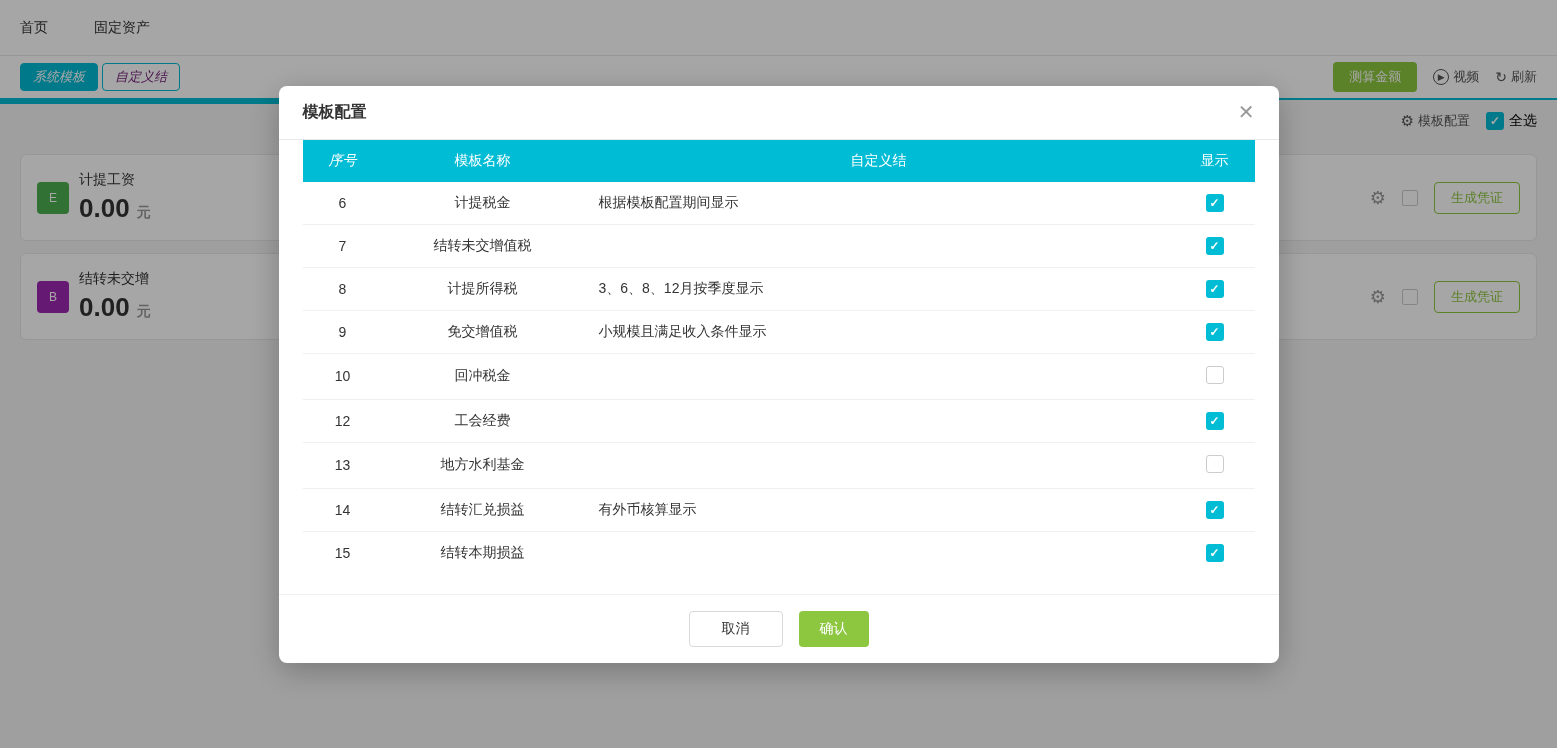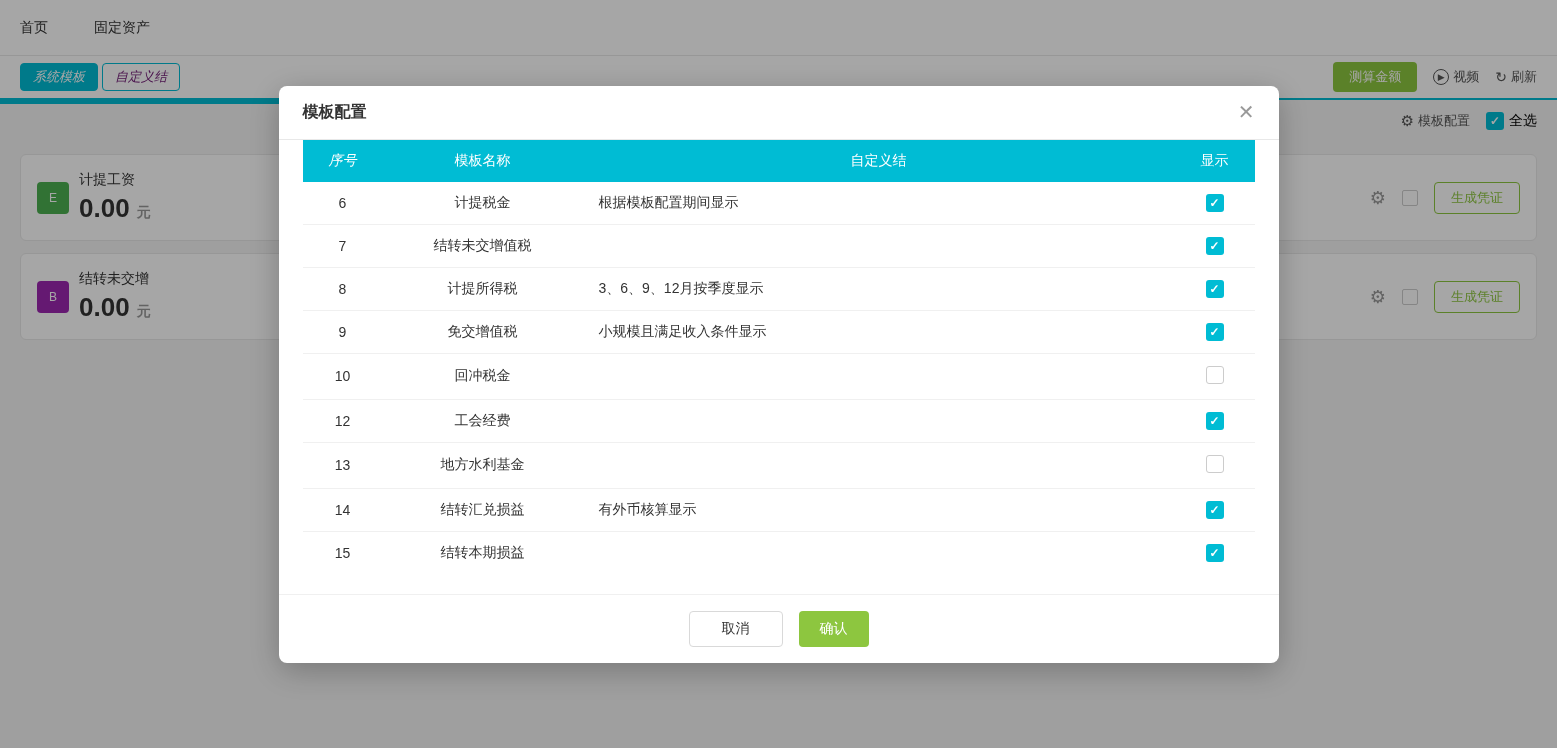--- a/index.html
+++ b/index.html
@@ -418,21 +418,21 @@
             </tr>
             <tr>
               <td>7</td>
               <td>结转未交增值税</td>
               <td></td>
               <td style="text-align: center;"><div class="check-teal"></div></td>
             </tr>
             <tr>
               <td>8</td>
               <td>计提所得税</td>
-              <td>3、6、9、12月按季度显示</td>
+              <td>3、6、8、12月按季度显示</td>
               <td style="text-align: center;"><div class="check-teal"></div></td>
             </tr>
             <tr>
               <td>9</td>
               <td>免交增值税</td>
               <td>小规模且满足收入条件显示</td>
               <td style="text-align: center;"><div class="check-teal"></div></td>
             </tr>
             <tr>
               <td>10</td>

